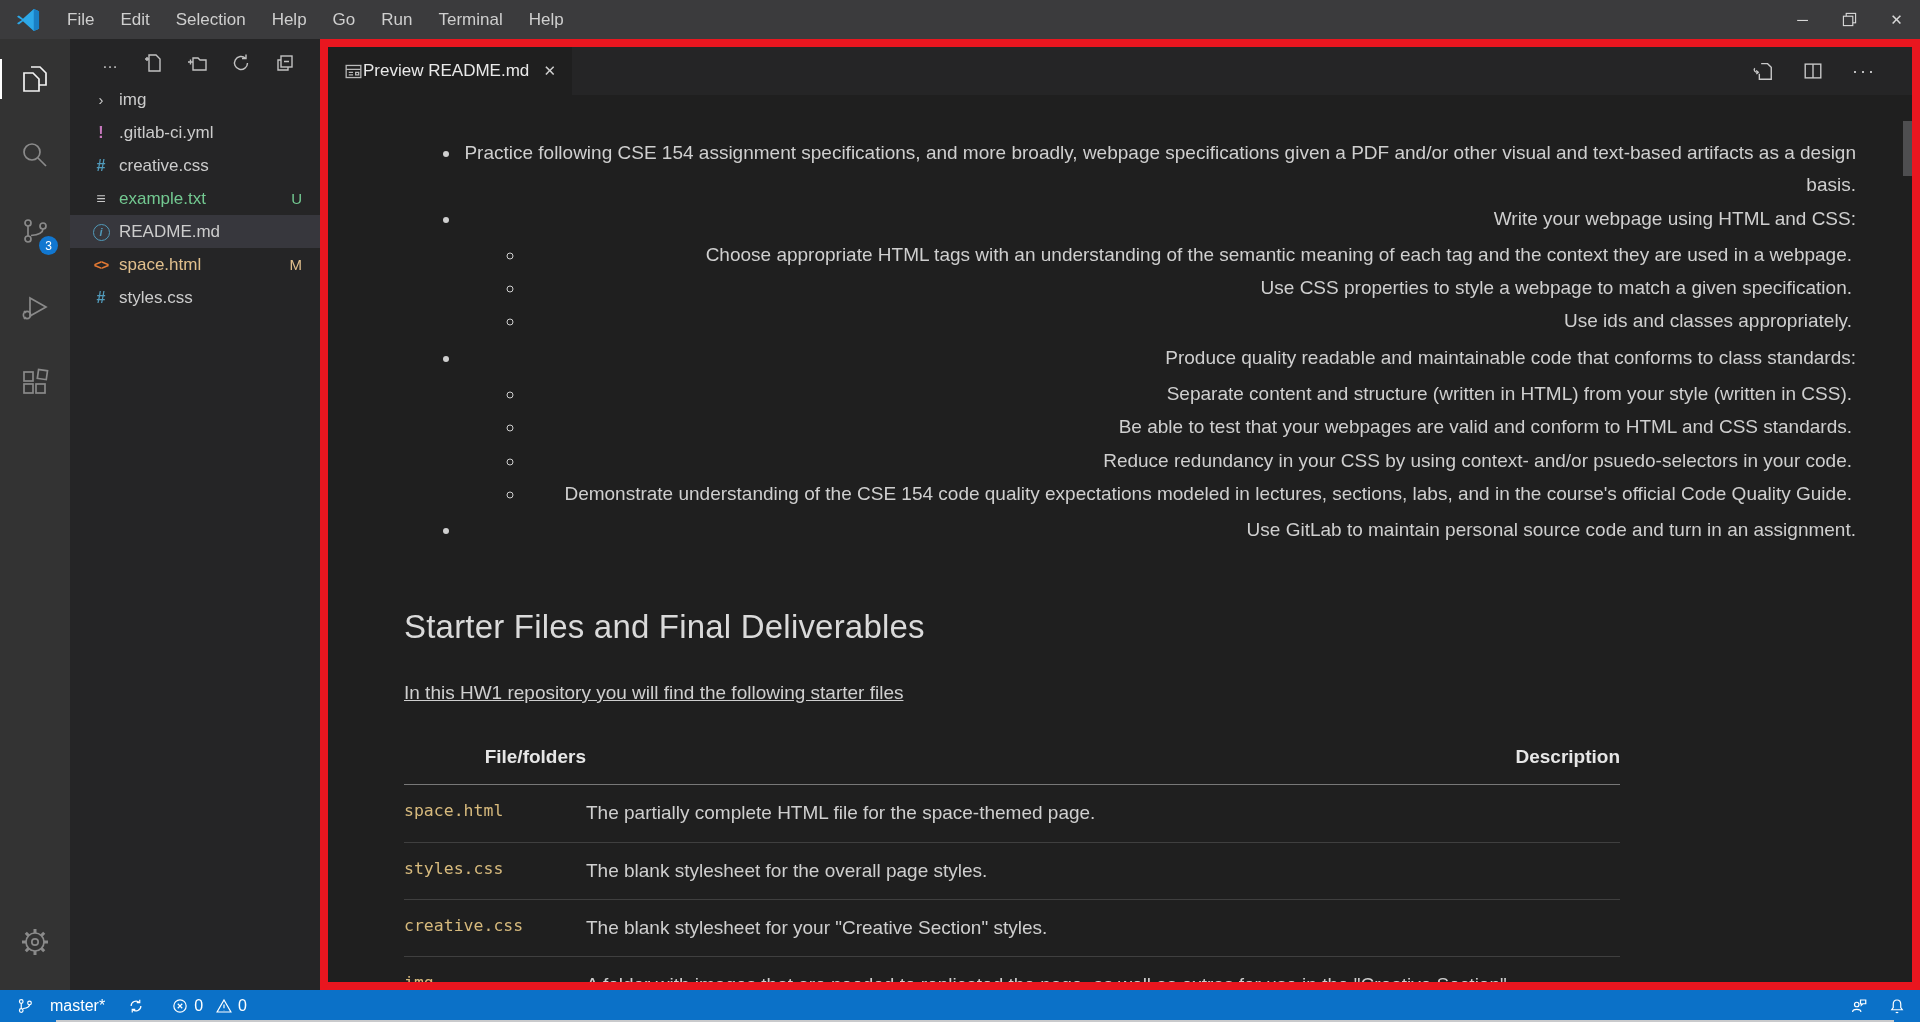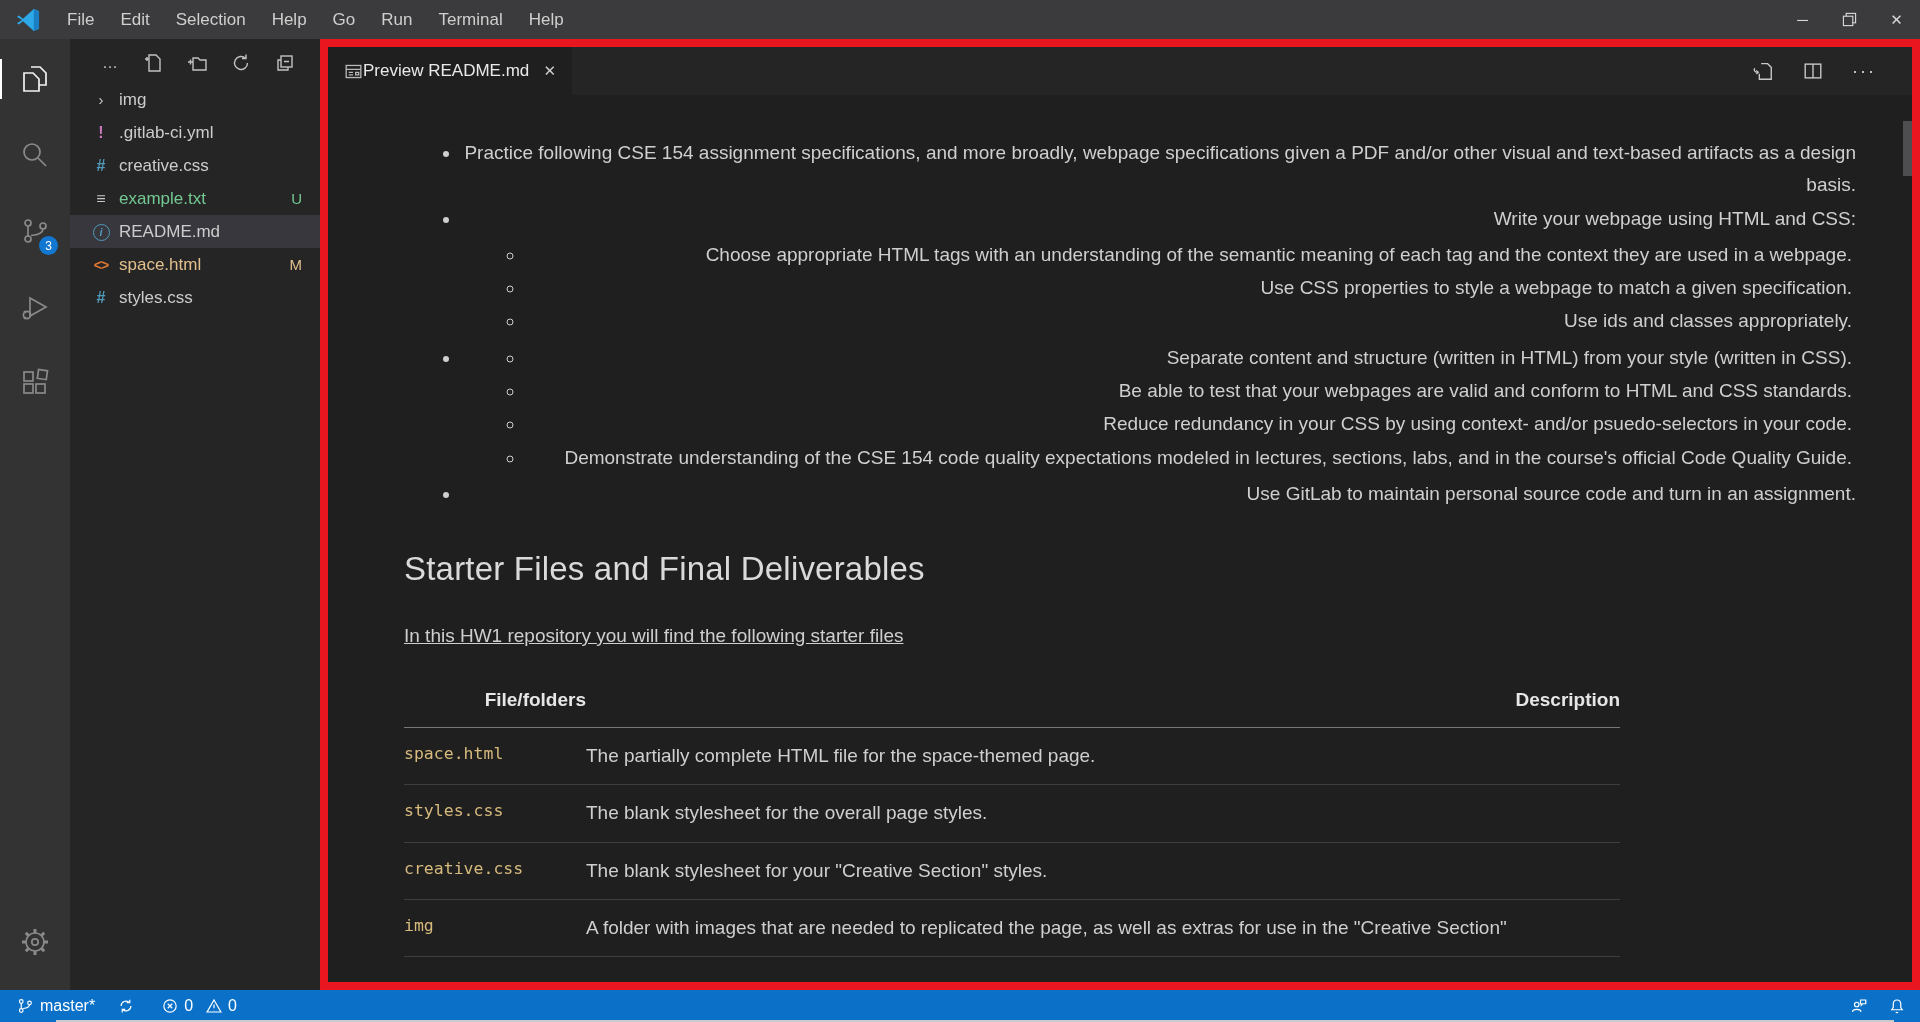--- a/index.html
+++ b/index.html
@@ -72,36 +72,36 @@
   .tab svg { width:19px; height:19px; stroke:#b9b9b9; fill:none; stroke-width:1.5; flex:0 0 auto; }
   .tab-close { margin-left:auto; color:#cfcfcf; font-size:15px; padding:2px 4px; }
   .editor-actions { margin-left:auto; display:flex; align-items:center; gap:28px; padding-right:36px; color:#cfcfcf; }
   .editor-actions svg { width:22px; height:22px; stroke:#c9c9c9; fill:none; stroke-width:1.5; display:block; }
   .more-dots { font-size:18px; letter-spacing:2px; color:#d6d6d6; }
   
   .content { flex:1 1 auto; position:relative; overflow:hidden; }
   .scroll-thumb { position:absolute; top:26px; right:0; width:9px; height:55px; background:#4e4e50; }
   .md { padding:26px 56px 0 76px; font-size:19px; line-height:1.7; color:#cfcfcf; }
   .md h2 { font-size:33px; font-weight:300; color:#dadada; line-height:1.25; margin:4px 0 14px; letter-spacing:.2px; }
-  .md h2.second { margin-top:38px; }
+  .md h2.second { margin-top:59px; }
   .md ul.lvl1 { margin:16px 0 30px; padding-left:57px; list-style:disc;text-align:right; }
   .md ul.lvl2 { margin:4px; padding-left:60px; list-style:circle; }
   .md li { margin:1px 0; }
   .md p.intro { margin:30px 0 4px;text-decoration:underline; }
   .md table { border-collapse:collapse; margin-top:26px; width:1216px; }
   .md th { text-align:right; font-weight:bold; color:#e6e6e6; padding:6px 0 11px; border-bottom:1px solid #787878; }
   .md td { padding:12px 0; border-bottom:1px solid #3f3f3f; vertical-align:top; }
   .md .col-file { width:182px; }
   .code { font-family:"DejaVu Sans Mono","Liberation Mono",monospace; font-size:16.5px; color:#d7ba7d; }
   
   .statusbar {
     height:32px; background:#0b71c8; color:#ffffff; display:flex; align-items:center;
     font-size:16px; padding:0 14px 0 16px; flex:0 0 auto; position:relative;
   }
-  .sb-item { display:flex; align-items:center; gap:6px; }
+  .sb-item { display:flex; align-items:center; gap:16px; }
   .statusbar svg { width:18px; height:18px; stroke:#ffffff; fill:none; stroke-width:1.6; display:block; }
   .sb-sync { margin-left:22px; }
   .sb-problems { margin-left:26px; gap:5px; }
   .sb-warn { margin-left:12px; gap:5px; }
   .sb-right { margin-left:auto; display:flex; align-items:center; gap:20px; }
   .taskbar-sliver { position:absolute; bottom:0; left:56px; right:26px; height:2px; background:#c9cacc; }
 </style>
 </head>
 <body>
 
@@ -277,21 +277,21 @@
         <div class="md">
           <ul class="lvl1">
             <li><span>Practice following CSE 154 assignment specifications, and more broadly, webpage specifications given a PDF and/or other visual and text-based artifacts as a design basis.</span></li>
             <li><span>Write your webpage using HTML and CSS:</span>
               <ul class="lvl2">
                 <li><span>Choose appropriate HTML tags with an understanding of the semantic meaning of each tag and the context they are used in a webpage.</span></li>
                 <li><span>Use CSS properties to style a webpage to match a given specification.</span></li>
                 <li><span>Use ids and classes appropriately.</span></li>
               </ul>
             </li>
-            <li>
+            <li><span>Produce quality readable and maintainable code that conforms to class standards:</span>
               <ul class="lvl2">
                 <li><span>Separate content and structure (written in HTML) from your style (written in CSS).</span></li>
                 <li><span>Be able to test that your webpages are valid and conform to HTML and CSS standards.</span></li>
                 <li><span>Reduce redundancy in your CSS by using context- and/or psuedo-selectors in your code.</span></li>
                 <li><span>Demonstrate understanding of the CSE 154 code quality expectations modeled in lectures, sections, labs, and in the course's official Code Quality Guide.</span></li>
               </ul>
             </li>
             <li><span>Use GitLab to maintain personal source code and turn in an assignment.</span></li>
           </ul>
 

